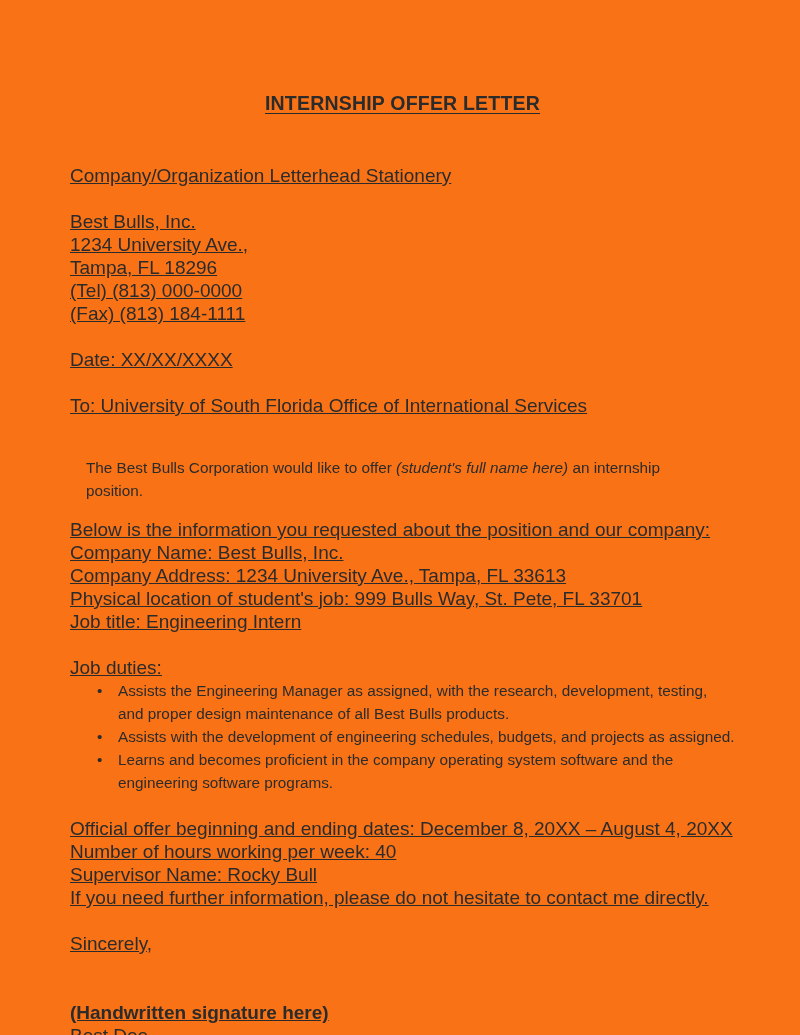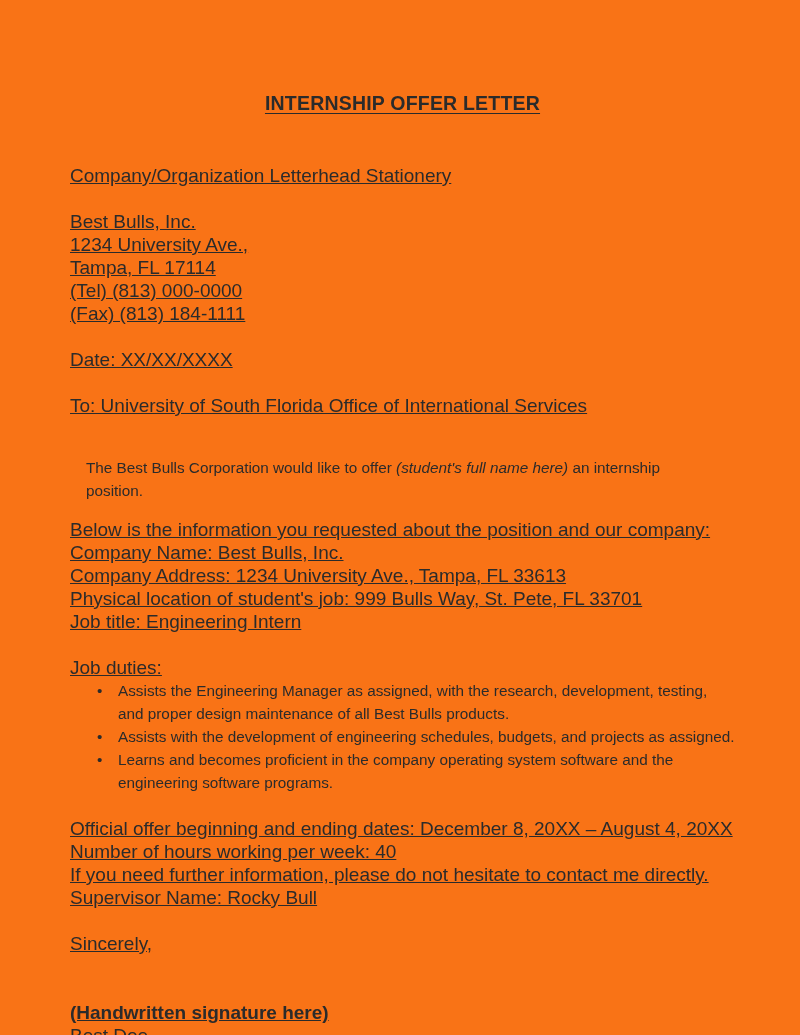--- a/index.html
+++ b/index.html
@@ -117,21 +117,21 @@
     <div class="blockgap"></div>
     <div class="blockgap"></div>
 
     <p class="line">Company/Organization Letterhead Stationery</p>
 
     <div class="blockgap"></div>
 
     <div>
       <p class="line">Best Bulls, Inc.</p>
       <p class="line">1234 University Ave.,</p>
-      <p class="line">Tampa, FL 17114</p>
+      <p class="line">Tampa, FL 18296</p>
       <p class="line">(Tel) (813) 000-0000</p>
       <p class="line">(Fax) (813) 184-1111</p>
     </div>
 
     <div class="blockgap"></div>
 
     <p class="line">Date: XX/XX/XXXX</p>
 
     <div class="blockgap"></div>
 
@@ -158,22 +158,22 @@
       <li class="bullet-item wrapbullet"><span class="dot">•</span><span>Assists the Engineering Manager as assigned, with the research, development, testing, and proper design maintenance of all Best Bulls products.</span></li>
       <li class="bullet-item wrapbullet"><span class="dot">•</span><span>Assists with the development of engineering schedules, budgets, and projects as assigned.</span></li>
       <li class="bullet-item narrow"><span class="dot">•</span><span>Learns and becomes proficient in the company operating system software and the engineering software programs.</span></li>
     </ul>
 
     <div class="blockgap"></div>
 
     <div>
       <p class="line">Official offer beginning and ending dates: December 8, 20XX – August 4, 20XX</p>
       <p class="line">Number of hours working per week: 40</p>
+      <p class="line">Supervisor Name: Rocky Bull</p>
       <p class="line">If you need further information, please do not hesitate to contact me directly.</p>
-      <p class="line">Supervisor Name: Rocky Bull</p>
     </div>
 
     <div class="blockgap"></div>
 
     <p class="line">Sincerely,</p>
 
     <div class="blockgap"></div>
     <div class="blockgap"></div>
 
     <p class="line bold">(Handwritten signature here)</p>

